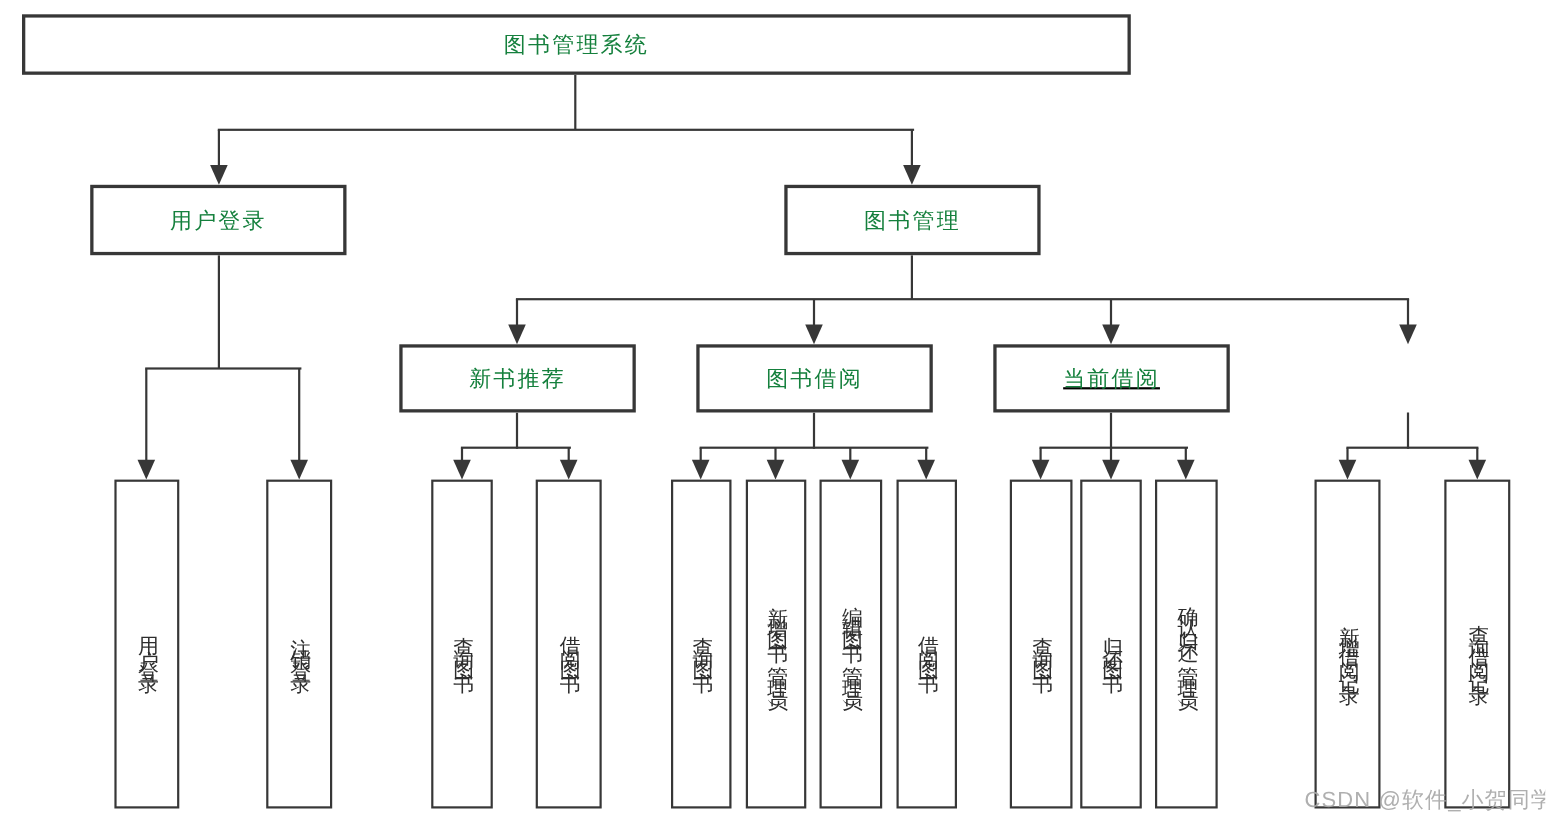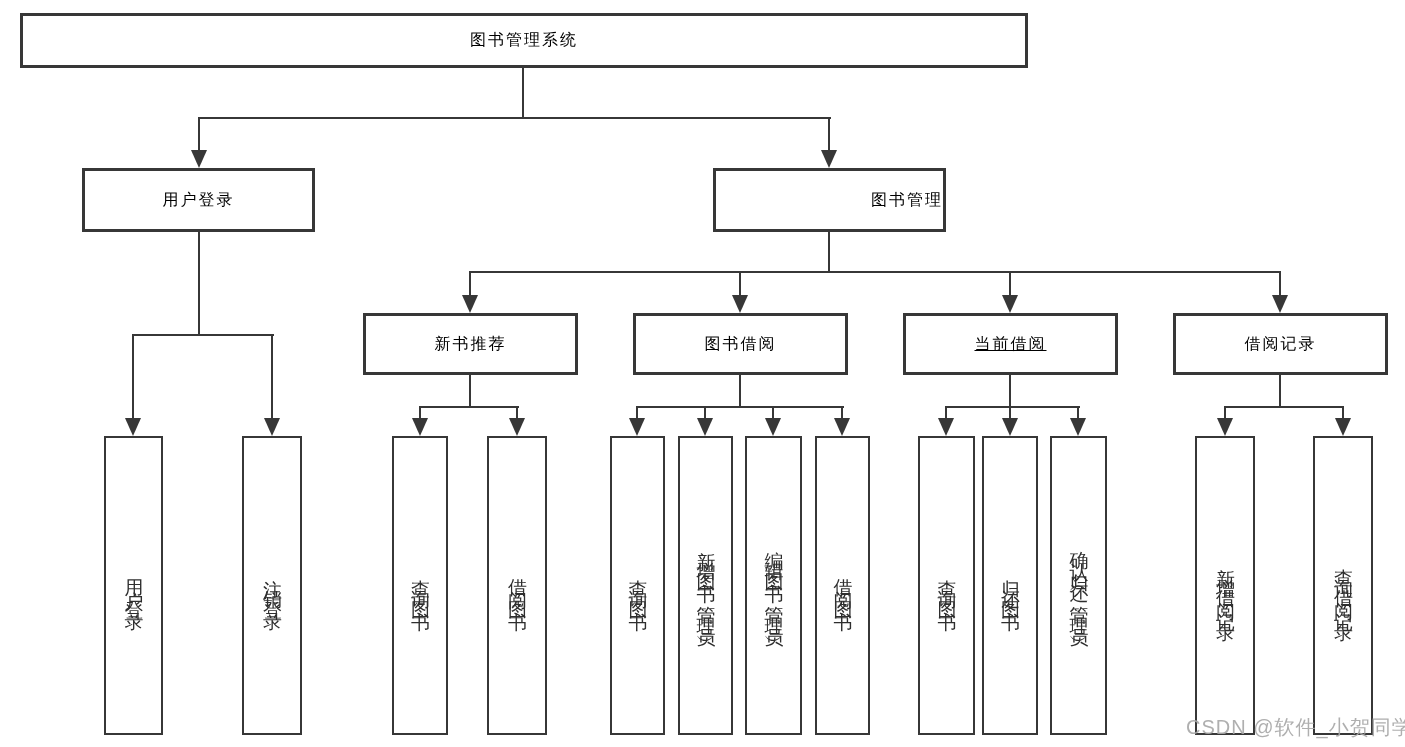--- a/index.html
+++ b/index.html
@@ -7,21 +7,21 @@
     position:relative; width:1405px; height:747px; background:#ffffff;
     font-family:"Liberation Sans", sans-serif; overflow:hidden;
   }
   
   .hbox {
     position:absolute; background:#ffffff; border:3px solid #373737;
     display:flex; align-items:center; justify-content:center;
     box-sizing:border-box; z-index:2;
   }
   .hbox span {
-    font-size:16px; color:#000000; letter-spacing:2px; white-space:nowrap;
+    font-size:20px; color:#15803d; letter-spacing:2px; white-space:nowrap;
   }
   
   .vbox {
     position:absolute; background:#ffffff; border:2px solid #373737;
     display:flex; align-items:center; justify-content:center;
     box-sizing:border-box; z-index:2;
   }
   .vbox span {
     writing-mode:vertical-rl; text-orientation:mixed;
     font-size:19px; letter-spacing:11px; line-height:1.1;
@@ -65,21 +65,21 @@
       <i class="head"></i>
     </div>
   <div class="drop" style="left:821px; top:118px; height:50px;">
       <i class="stem"></i>
       <i class="head"></i>
     </div>
 
   <div class="hbox" style="left:82px; top:168px; width:233px; height:64px;">
     <span>用户登录</span>
   </div>
-  <div class="hbox" style="left:713px; top:168px; width:233px; height:64px;justify-content:flex-end;">
+  <div class="hbox" style="left:713px; top:168px; width:233px; height:64px;">
     <span>图书管理</span>
   </div>
 
   <div class="vline" style="left:198px; top:232px; height:103px;"></div>
   <div class="hline" style="left:132px; top:334px; width:142px;"></div>
   <div class="drop" style="left:125px; top:335px; height:101px;">
       <i class="stem"></i>
       <i class="head"></i>
     </div>
   <div class="drop" style="left:264px; top:335px; height:101px;">
@@ -115,23 +115,20 @@
 
   <div class="hbox" style="left:363px; top:313px; width:215px; height:62px;">
     <span>新书推荐</span>
   </div>
   <div class="hbox" style="left:633px; top:313px; width:215px; height:62px;">
     <span>图书借阅</span>
   </div>
   <div class="hbox" style="left:903px; top:313px; width:215px; height:62px;text-decoration:underline;">
     <span>当前借阅</span>
   </div>
-  <div class="hbox" style="left:1173px; top:313px; width:215px; height:62px;">
-    <span>借阅记录</span>
-  </div>
 
   <div class="vline" style="left:469px; top:375px; height:33px;"></div>
   <div class="hline" style="left:419px; top:406px; width:100px;"></div>
   <div class="drop" style="left:412px; top:407px; height:29px;">
       <i class="stem"></i>
       <i class="head"></i>
     </div>
   <div class="drop" style="left:509px; top:407px; height:29px;">
       <i class="stem"></i>
       <i class="head"></i>

